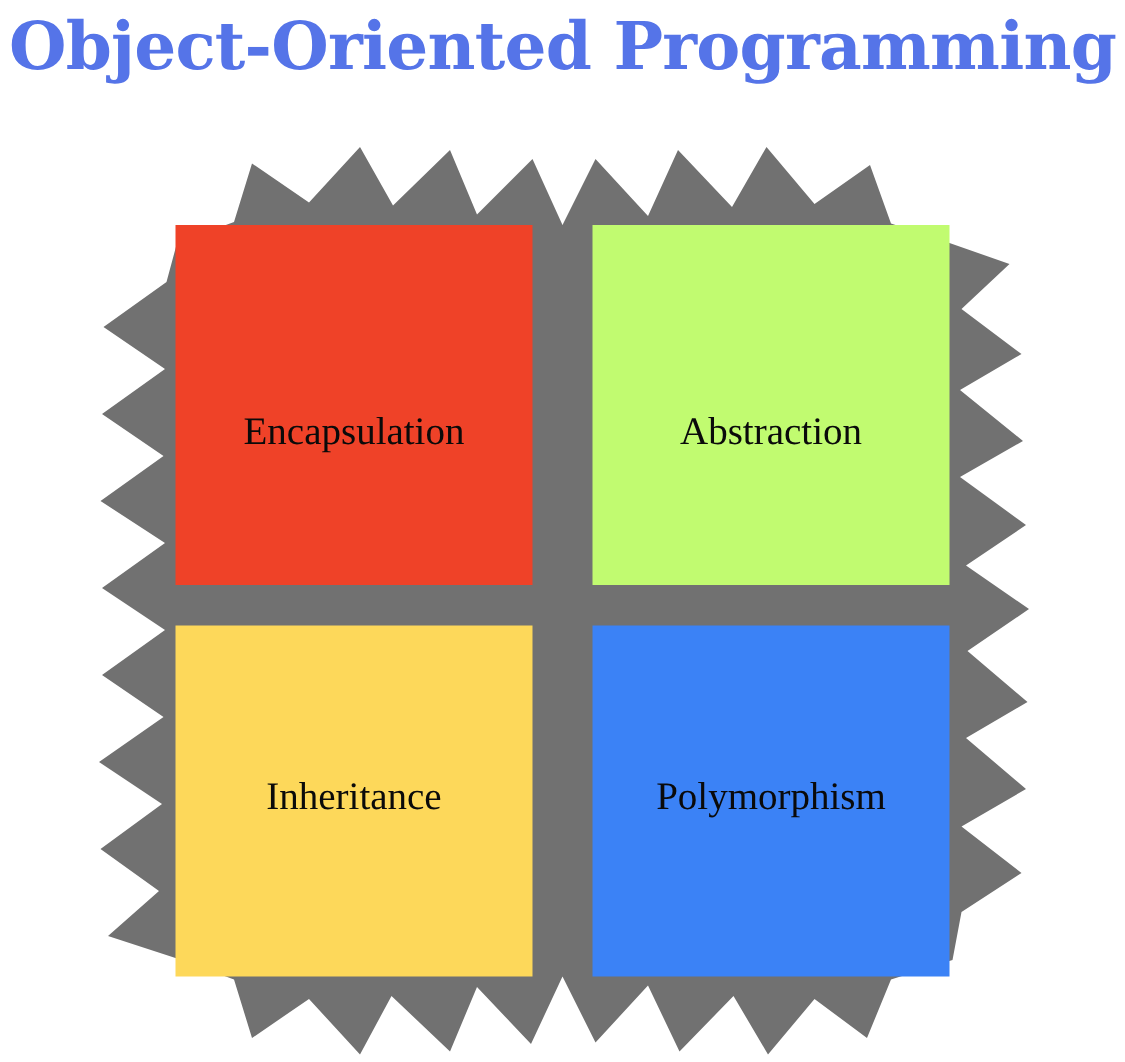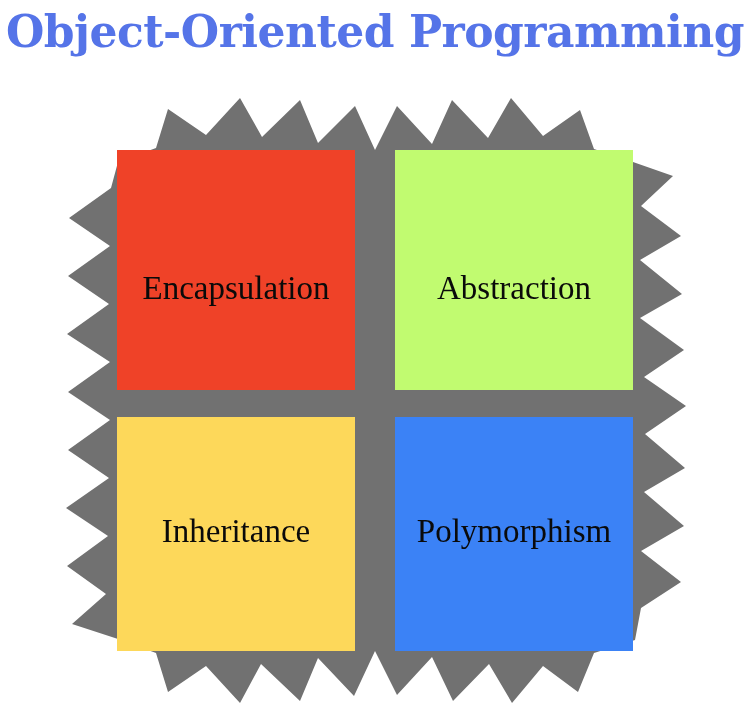--- a/index.html
+++ b/index.html
@@ -57,21 +57,21 @@
   }
 
   .quadrant {
     display: flex;
     align-items: center;
     justify-content: center;
     position: relative;
   }
   .quadrant .quadrant-label {
     font-family: "Liberation Serif", "DejaVu Serif", serif;
-    font-size: 33px;
+    font-size: 26px;
     color: #0a0a0a;
     line-height: 1;
     white-space: nowrap;
   }
 
   #quadrant-encapsulation { grid-column: 1; grid-row: 1; background: #ef4228; }
   #quadrant-abstraction   { grid-column: 3; grid-row: 1; background: #c1fb70; }
   #quadrant-inheritance   { grid-column: 1; grid-row: 3; background: #fdd85a; }
   #quadrant-polymorphism  { grid-column: 3; grid-row: 3; background: #3b82f6; }
 

